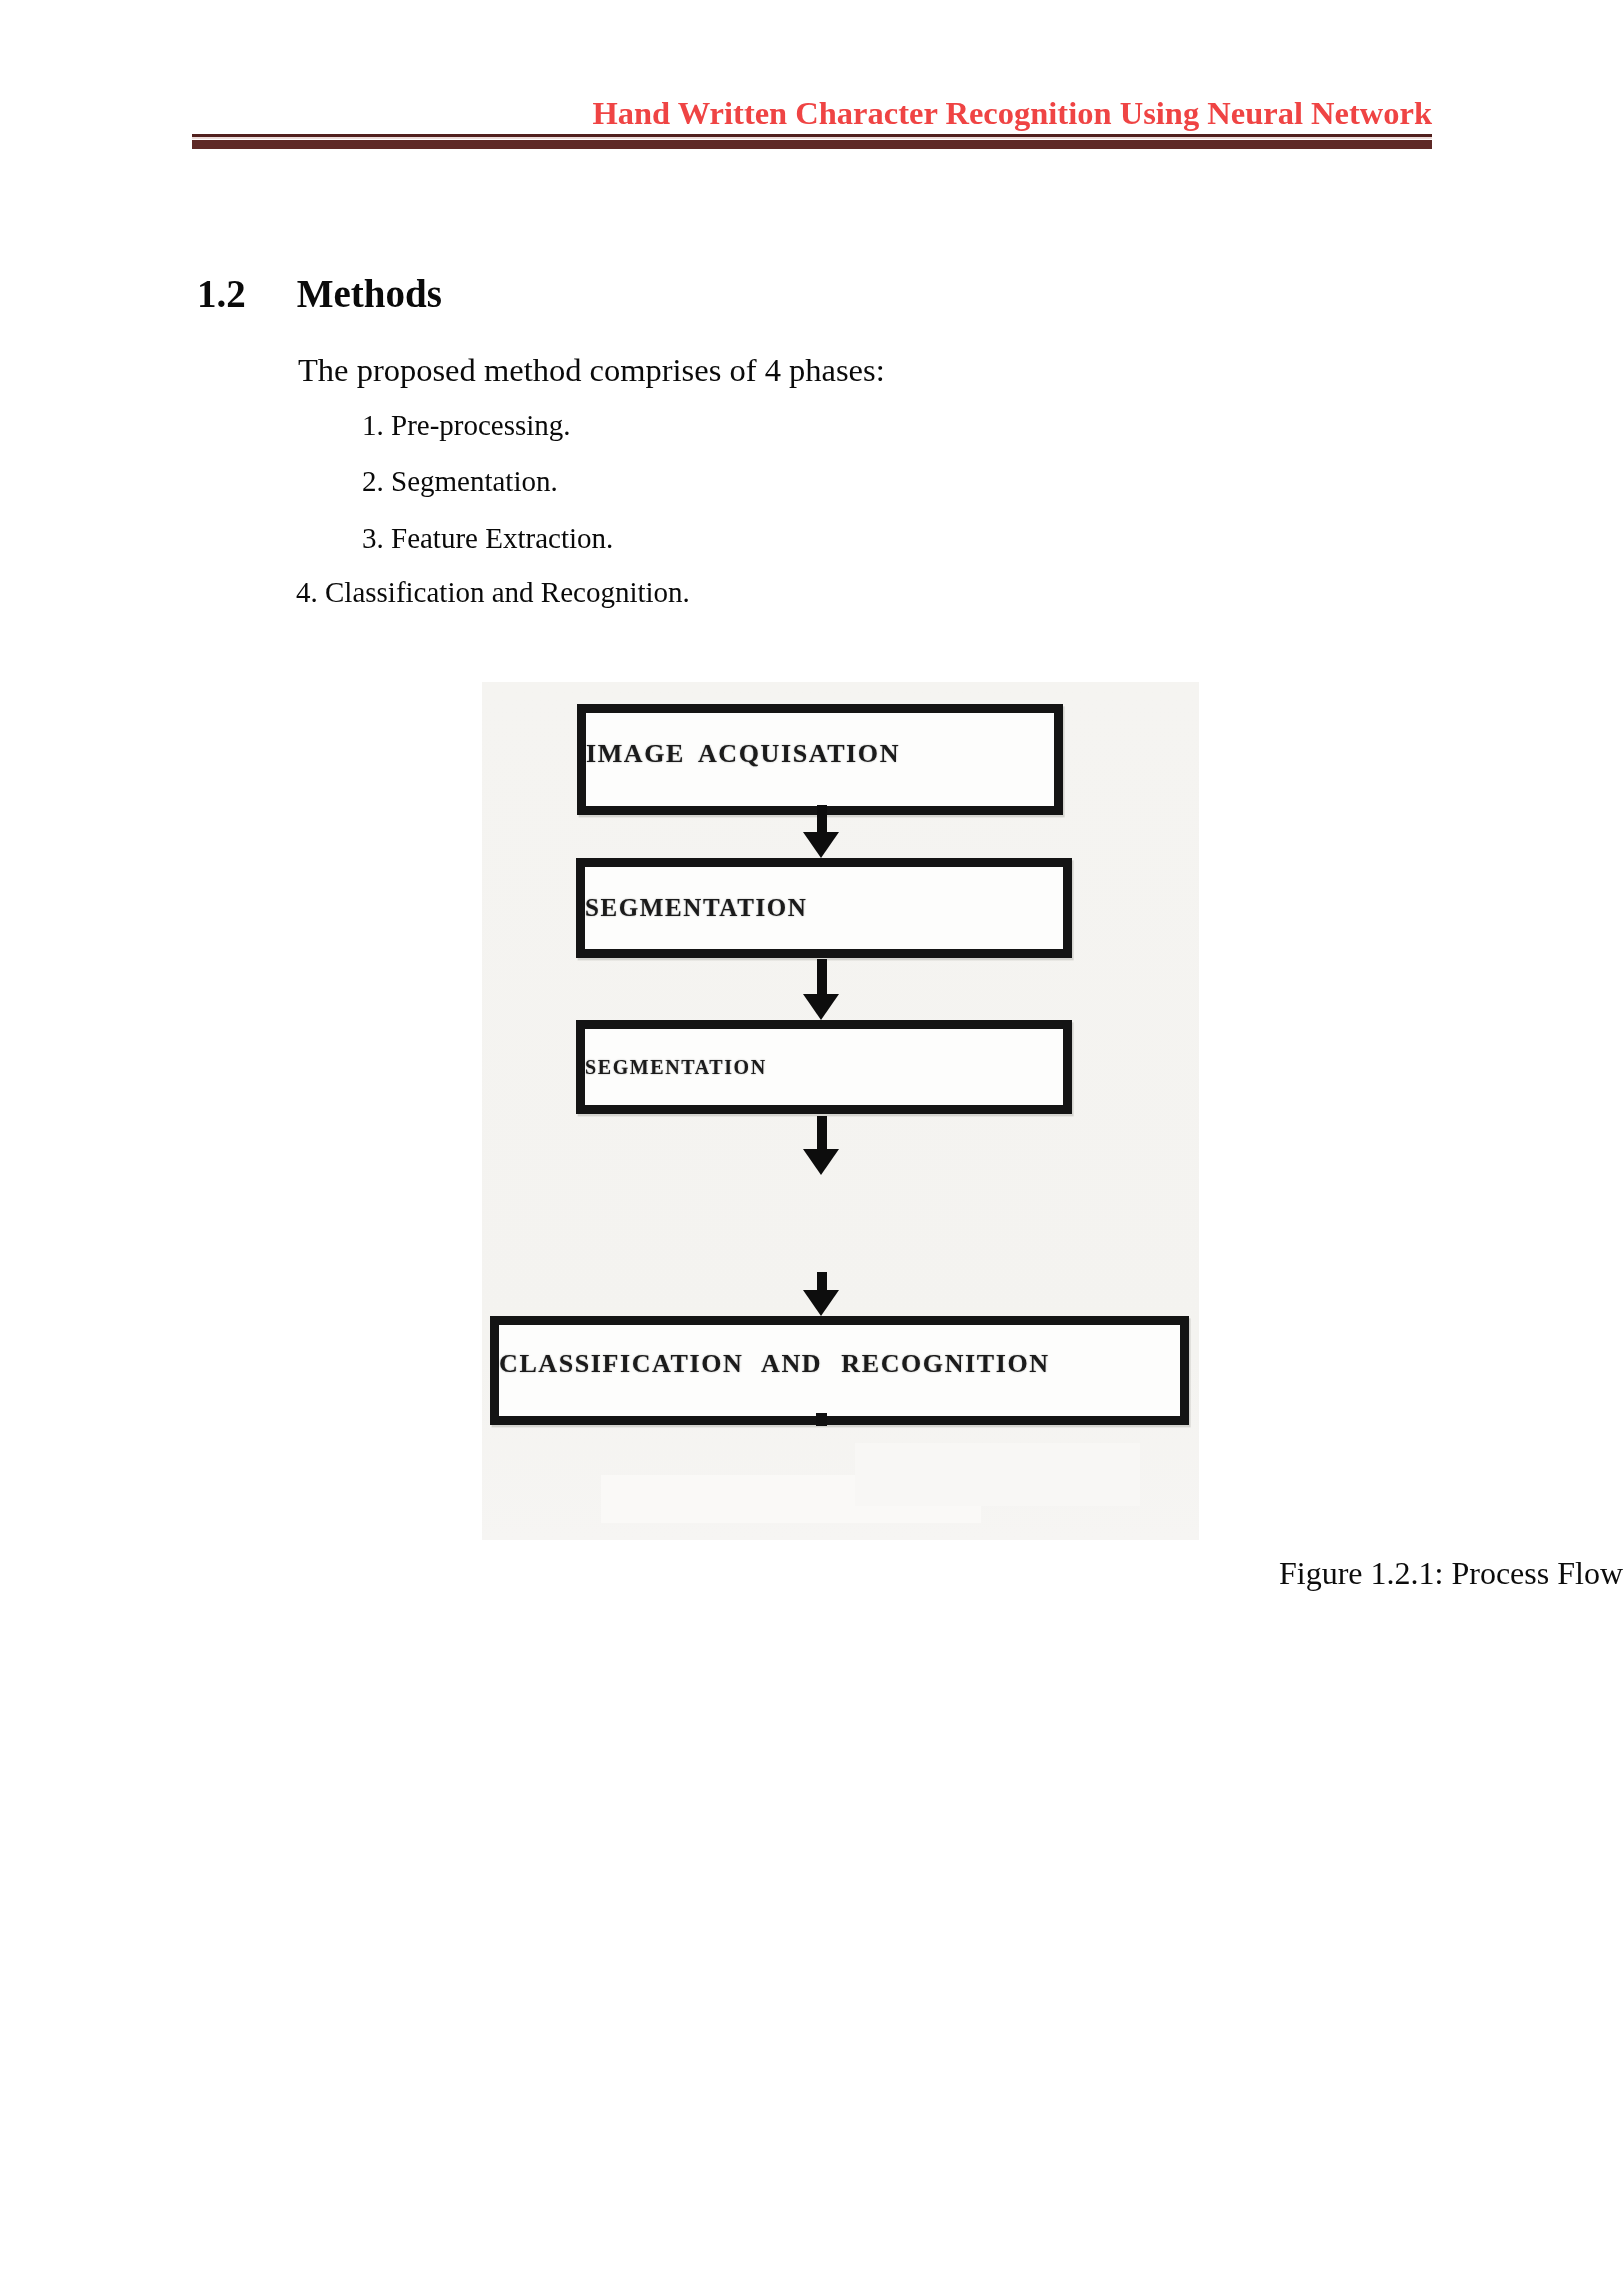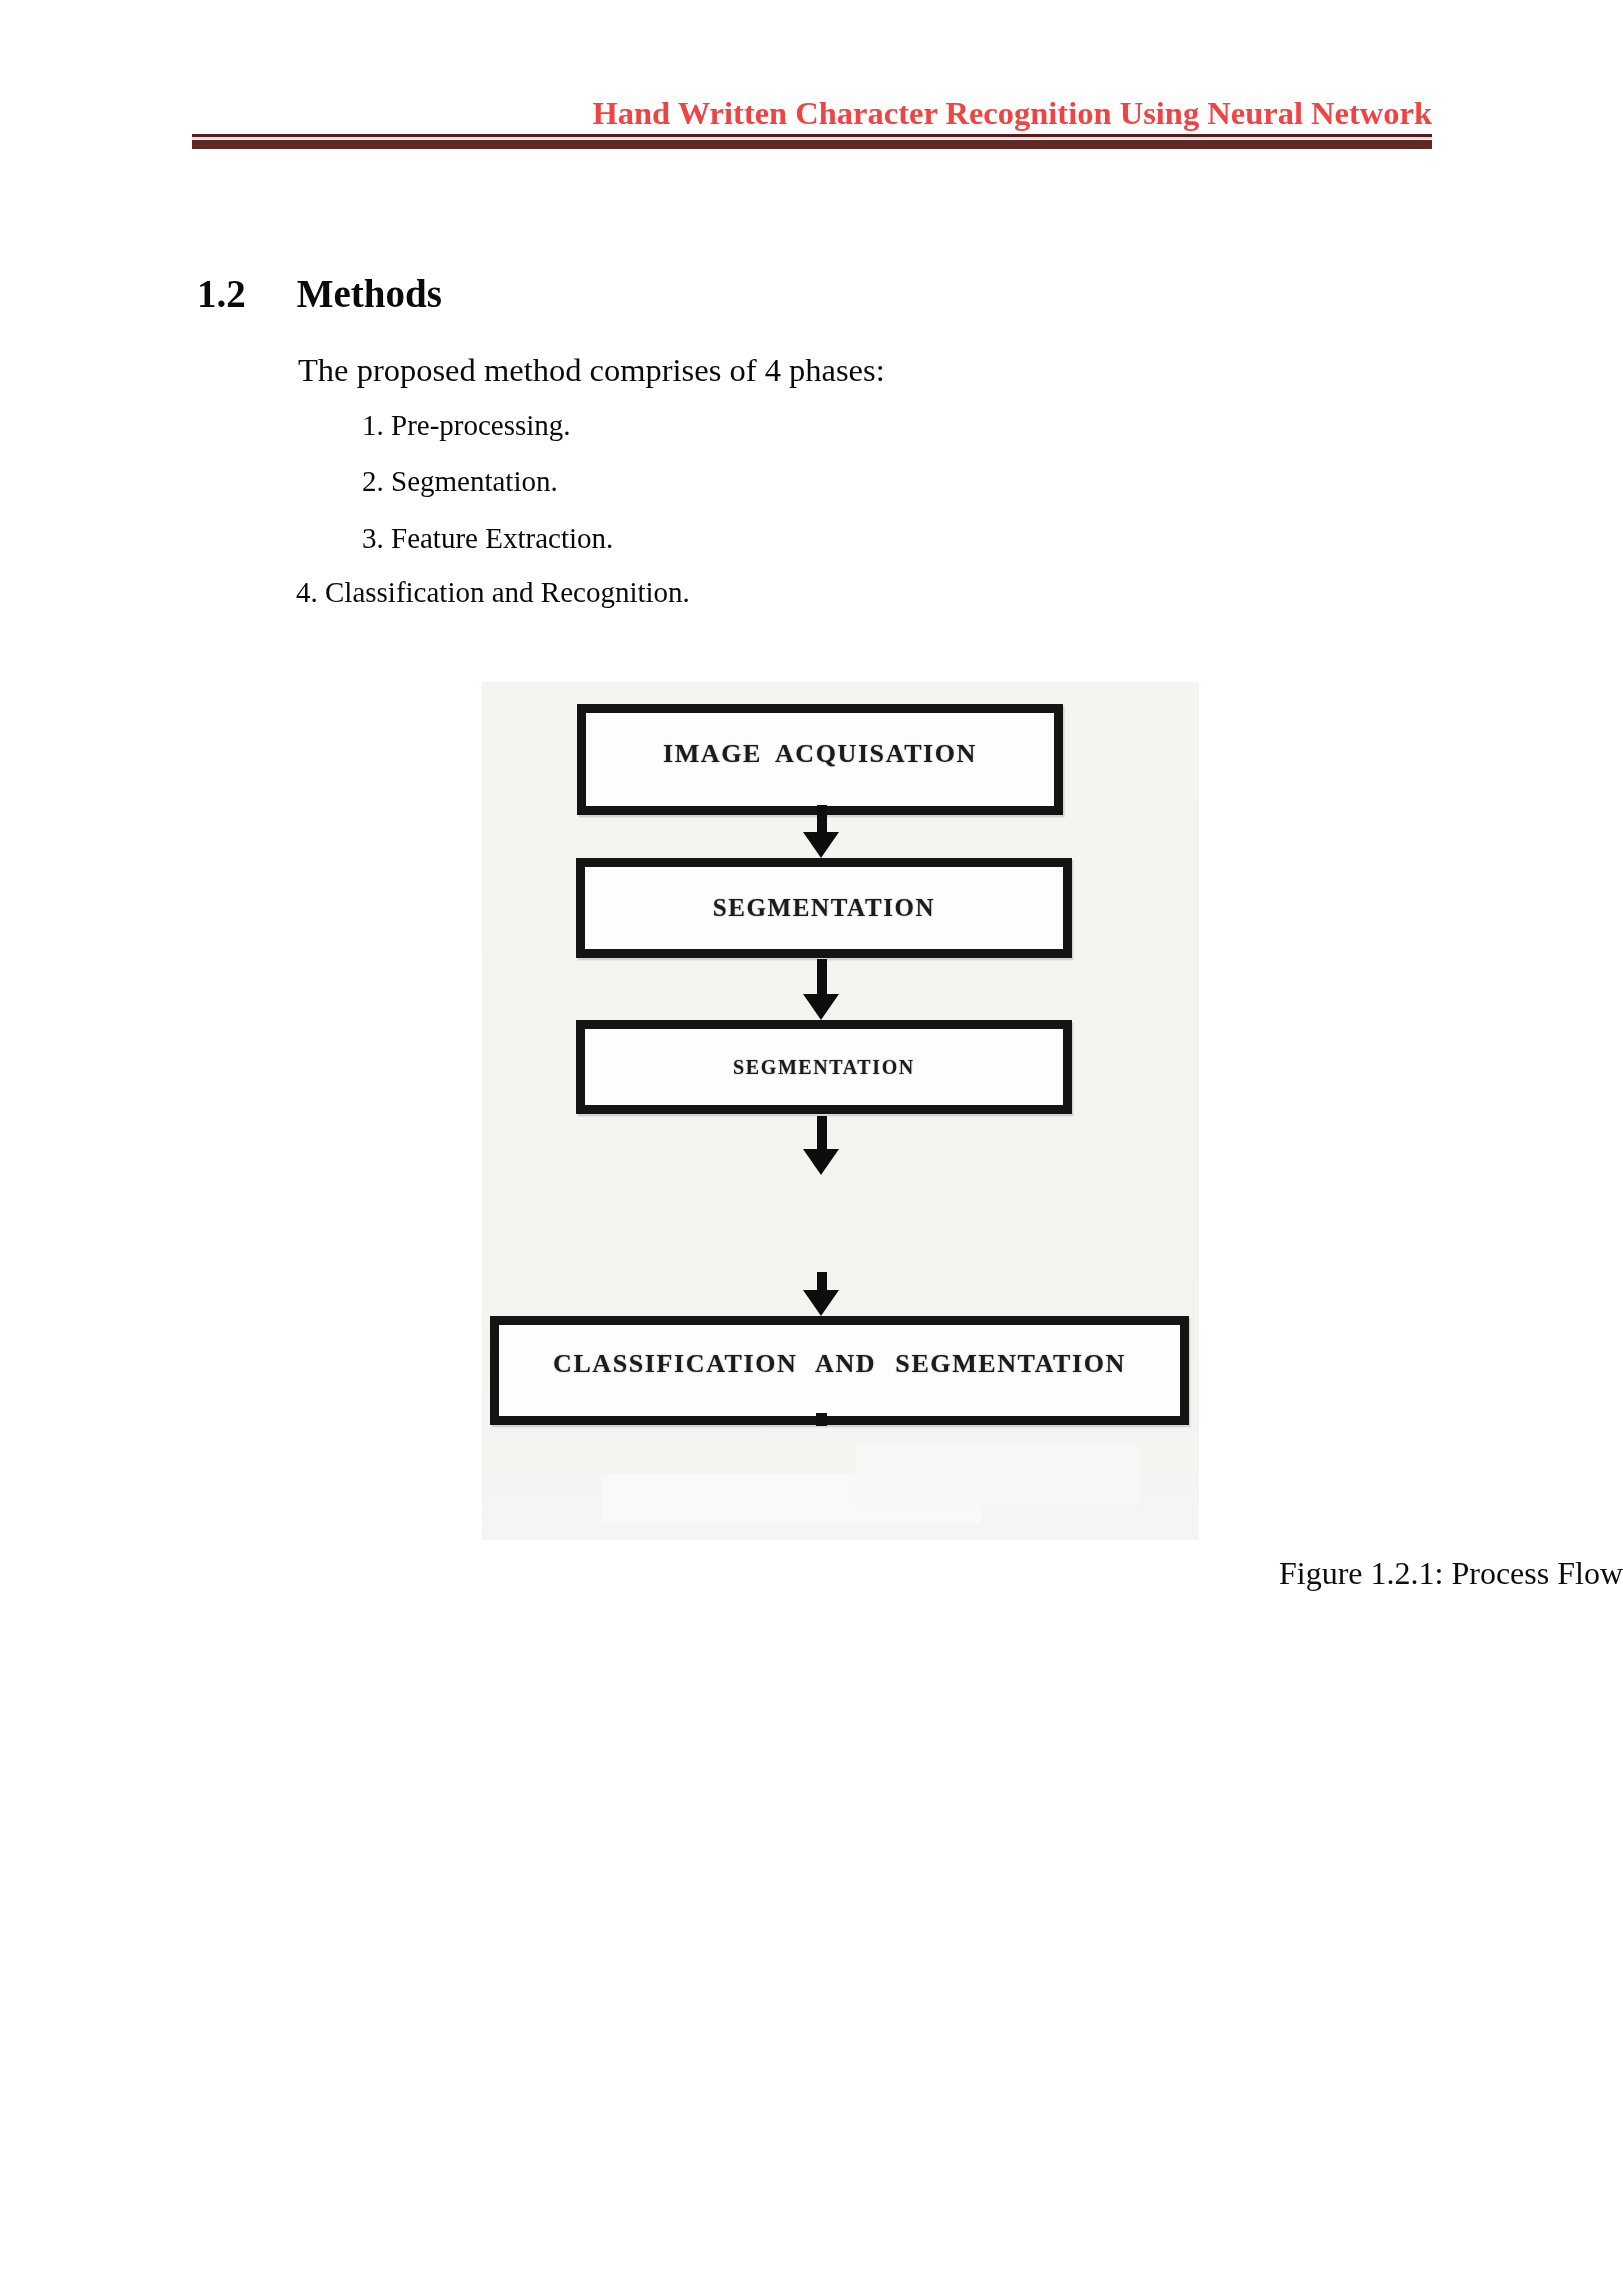--- a/index.html
+++ b/index.html
@@ -49,21 +49,21 @@
     left: 482px; top: 682px; width: 717px; height: 858px;
     background: linear-gradient(180deg, var(--figure-bg, #f5f4f1) 0%, #f4f3f0 78%, #f6f5f3 100%);
   }
   .fig-patch-1 { left: 119px; top: 793px; width: 380px; height: 48px; background: #faf9f7; }
   .fig-patch-2 { left: 373px; top: 761px; width: 285px; height: 63px; background: #f8f7f5; }
 
   .flow-box {
     position: absolute;
     border: 9.5px solid #141414;
     background: #fdfdfc;
-    display: flex; align-items: center; justify-content: center;
+    display: flex; align-items: center; justify-content: flex-start;
     box-shadow: 1.6px 2.4px 0 rgba(120,118,112,0.25);
   }
   .flow-box .lbl {
     font-weight: bold;
     color: #1b1b1b;
     letter-spacing: 1.6px;
     text-shadow: 0 0 1.6px rgba(40,40,40,0.45);
     white-space: nowrap;
   }
   .box-1 { left: 95px; top: 22px;  width: 468px; height: 82px; padding-bottom: 11px; }
@@ -157,21 +157,21 @@
       <div class="head"></div>
     </div>
 
 
     <div class="flow-arrow arrow-4">
       <div class="shaft"></div>
       <div class="head"></div>
     </div>
 
     <div class="flow-box box-5">
-      <span class="lbl">CLASSIFICATION AND SEGMENTATION</span>
+      <span class="lbl">CLASSIFICATION AND RECOGNITION</span>
     </div>
 
     <div class="abs arrow-stub"></div>
   </div>
 
   <div class="abs caption">Figure 1.2.1: Process Flow</div>
 
 </div>
 
 

